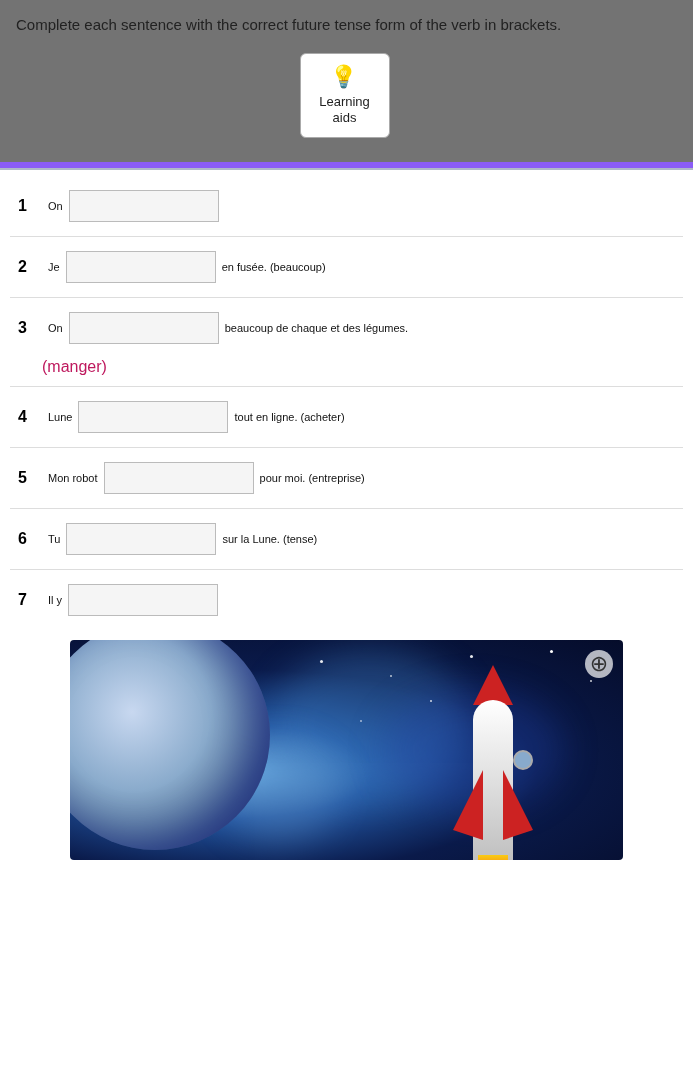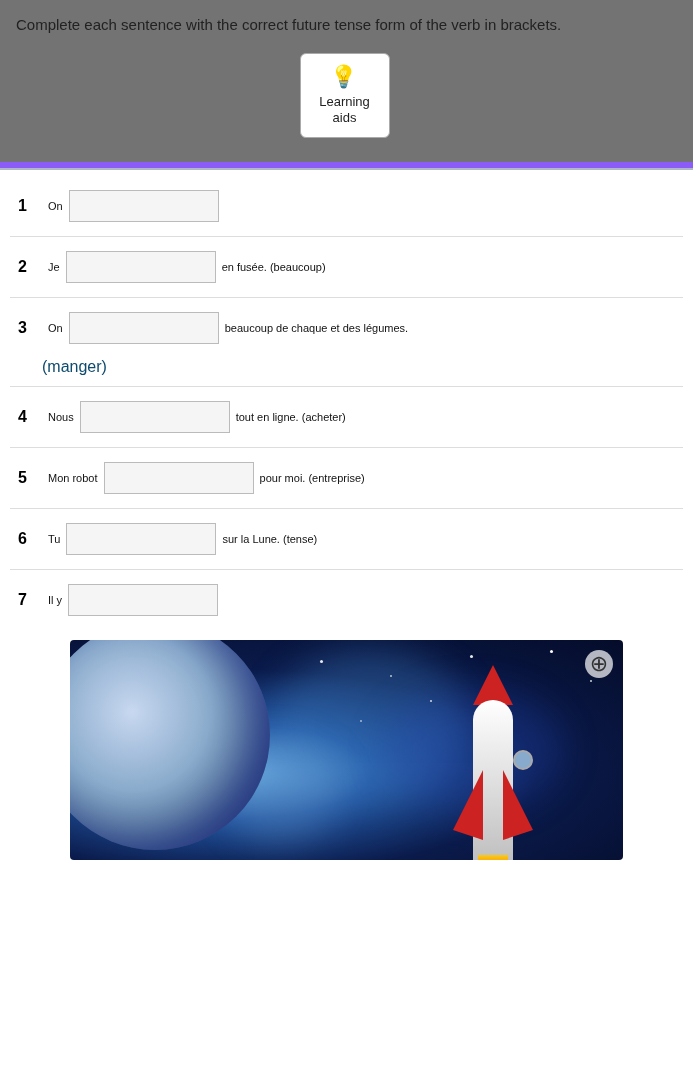--- a/index.html
+++ b/index.html
@@ -91,21 +91,21 @@
 
     .divider-line {
       border: none;
       border-top: 1px solid #ddd;
       margin: 0 10px;
     }
 
     .q3-extra {
       padding: 0 32px 10px 42px;
       font-size: 16px;
-      color: #0c4a6e;
+      color: #be185d;
     }
 
     .image-container {
       position: relative;
       width: 553px;
       height: 220px;
       margin: 10px auto 0 auto;
       overflow: hidden;
       border-radius: 4px;
     }
@@ -270,21 +270,21 @@
     <span class="question-text">On</span>
     <input class="answer-input" type="text" id="q3" style="">
     <span class="question-text">beaucoup de chaque et des légumes.</span>
   </div>
   <div class="q3-extra">(manger)</div>
 
   <hr class="divider-line">
 
   <div class="question-row">
     <span class="question-number">4</span>
-    <span class="question-text">Nous</span>
+    <span class="question-text">Lune</span>
     <input class="answer-input" type="text" id="q4" style="">
     <span class="question-text">tout en ligne. (acheter)</span>
   </div>
 
   <hr class="divider-line">
 
   <div class="question-row">
     <span class="question-number">5</span>
     <span class="question-text">Mon robot</span>
     <input class="answer-input" type="text" id="q5" style="">

